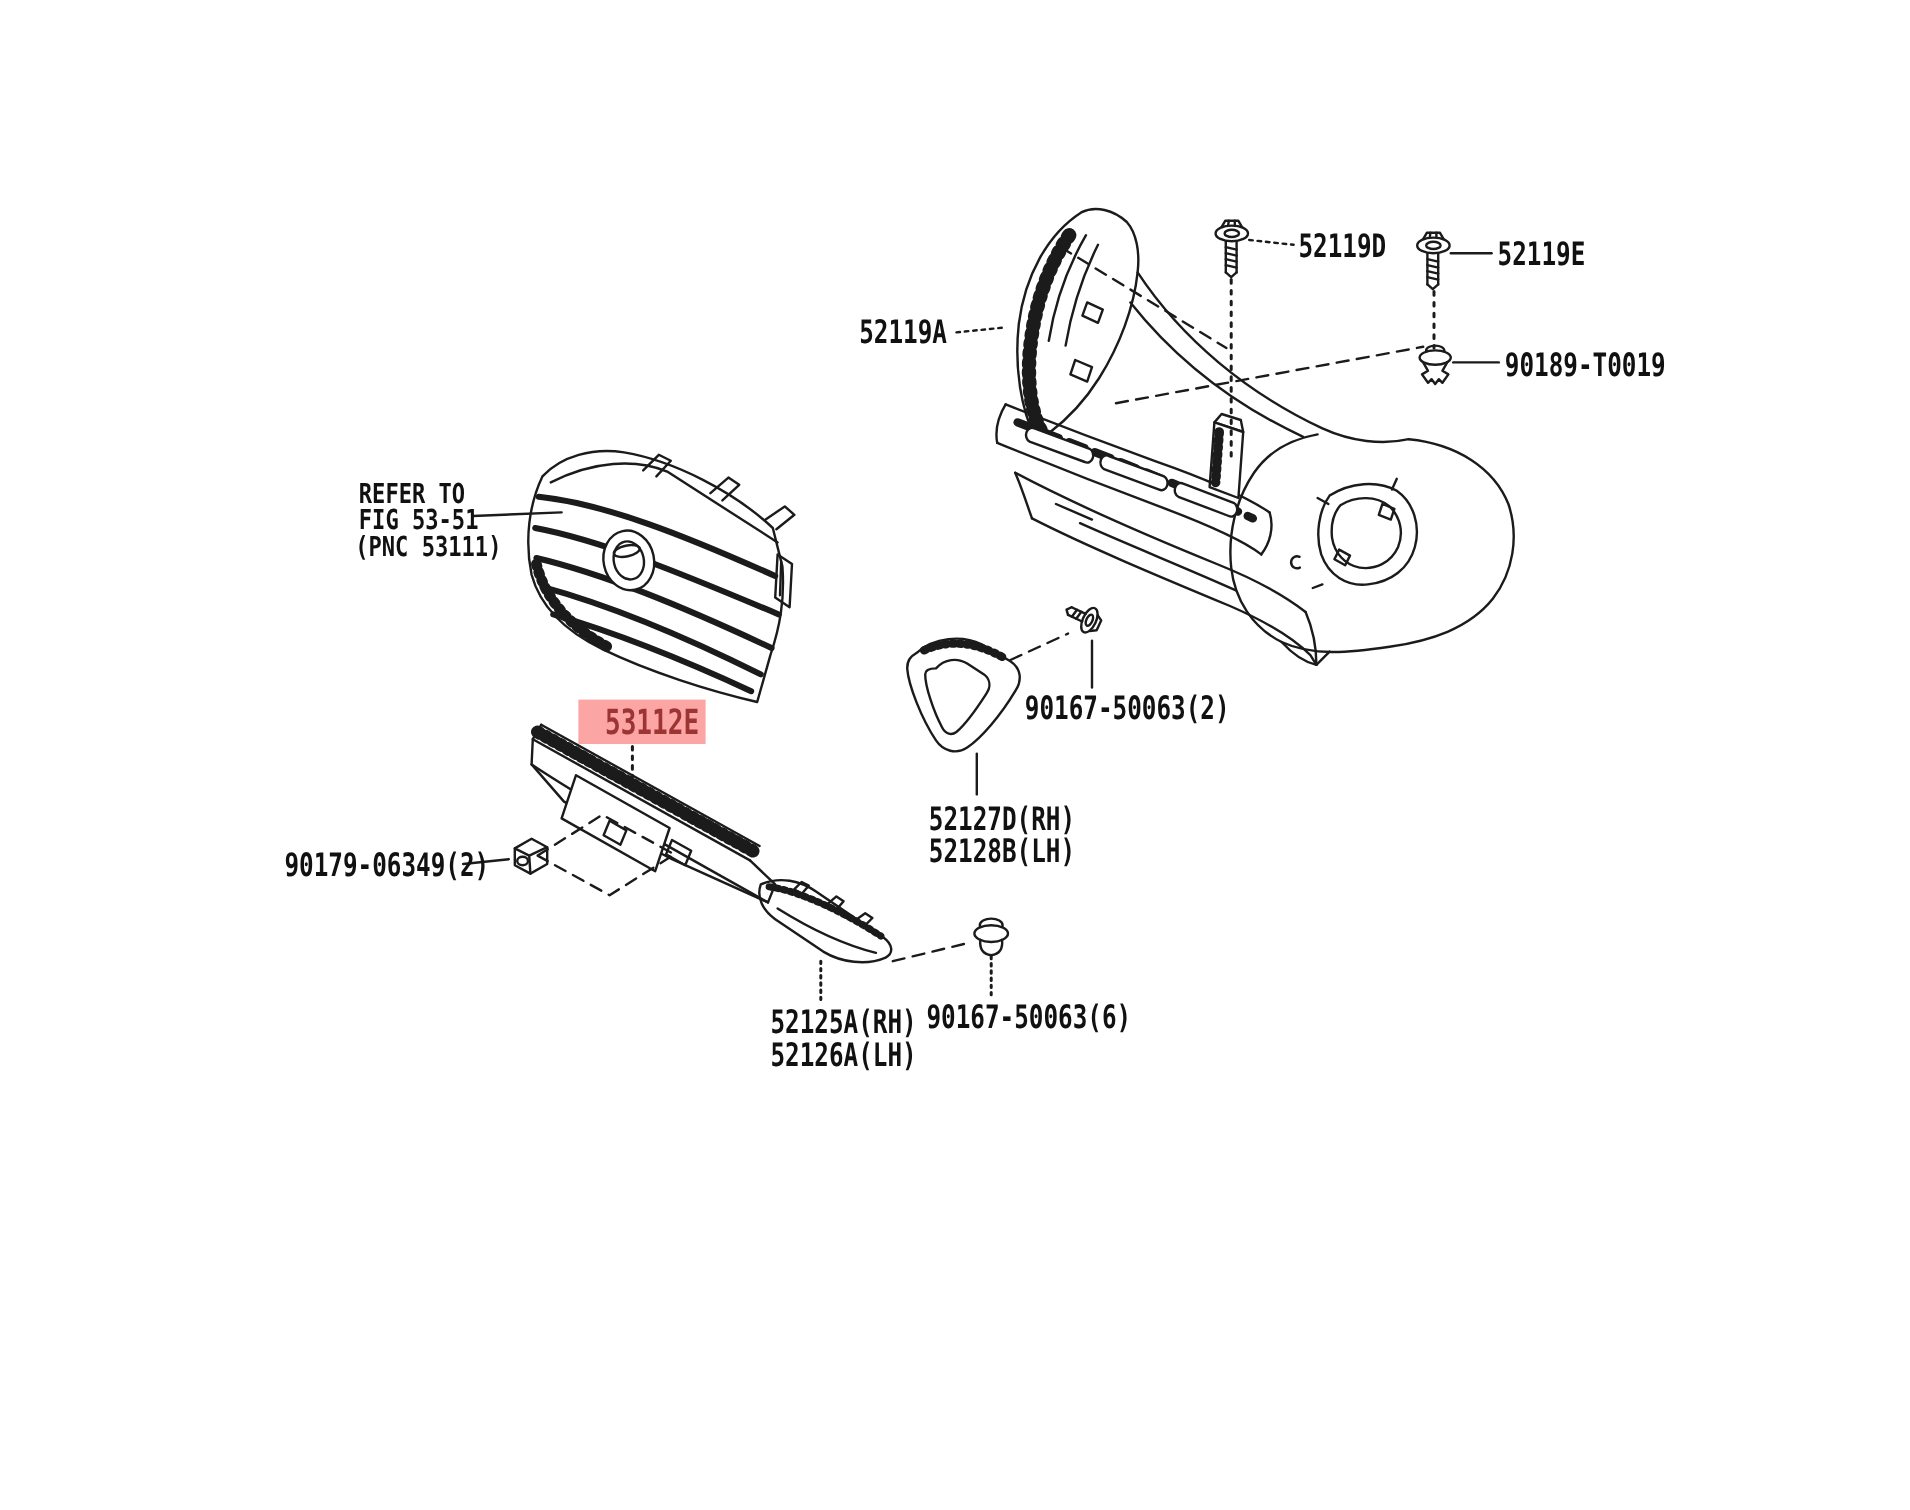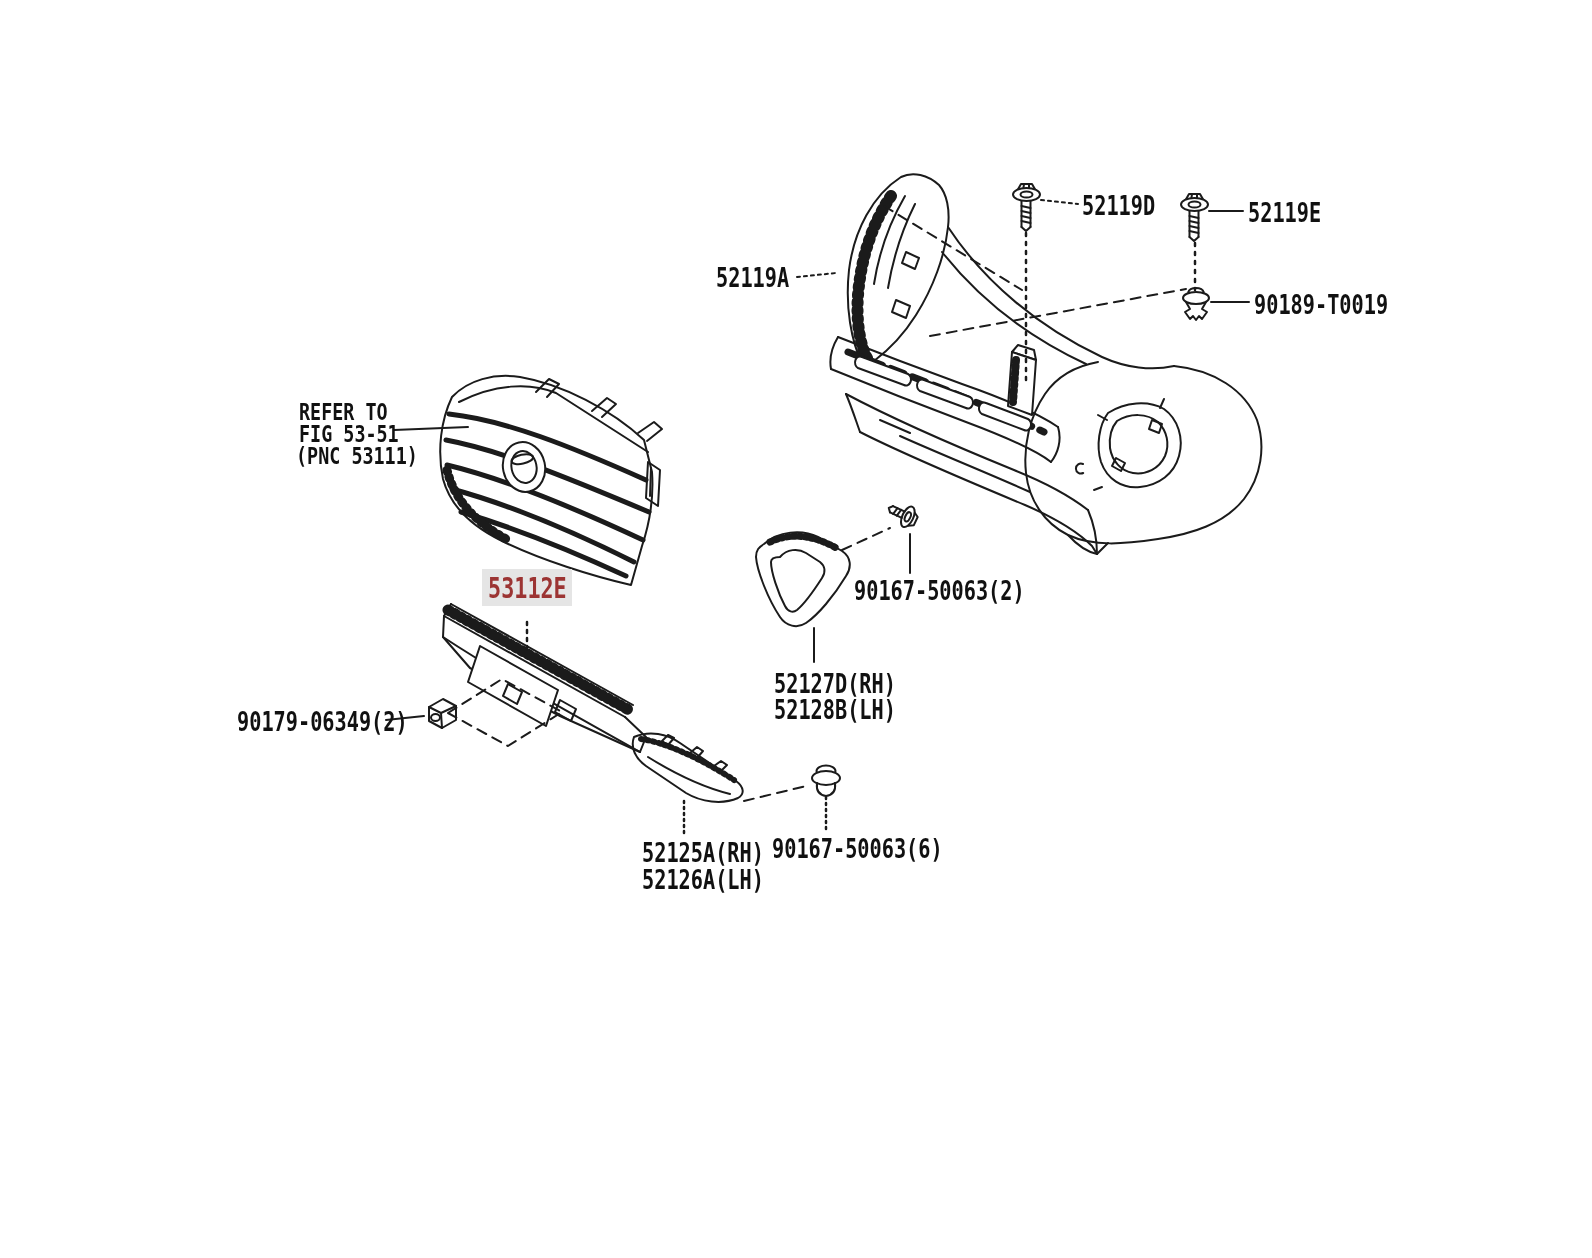--- a/index.html
+++ b/index.html
@@ -3,22 +3,22 @@
 <meta charset="utf-8">
 <style>
   html,body{margin:0;padding:0;background:#ffffff;}
   #stage{position:relative;width:1592px;height:974px;background:#ffffff;overflow:hidden;
          font-family:"DejaVu Sans Mono", monospace;}
   #art{position:absolute;left:0;top:0;}
   .callout{position:absolute;font-weight:bold;font-size:27px;color:#111;
            white-space:nowrap;transform:scaleX(0.75);transform-origin:left top;line-height:1.0;}
   .note{position:absolute;font-weight:bold;font-size:23px;color:#111;
         white-space:nowrap;transform:scaleX(0.80);transform-origin:left top;line-height:1.0;}
-  .hl-box{position:absolute;left:482px;top:569px;width:90px;height:37px;
-          background:#e5e5e5;display:flex;align-items:center;justify-content:center;}
+  .hl-box{position:absolute;left:482px;top:583px;width:90px;height:37px;
+          background:#fca5a5;display:flex;align-items:center;justify-content:center;padding-left:16px;}
   .hl-box span{font-weight:bold;font-size:29px;color:#9c3433;transform:scaleX(0.75);
                transform-origin:center center;white-space:nowrap;}
   .fig-code{position:absolute;left:1446px;top:1064px;font-family:"DejaVu Sans", sans-serif;
             font-size:16px;color:#4d7c0f;}
   #footer{position:absolute;left:0;top:1099px;width:1592px;height:159px;background:#656565;}
   #footer span{position:absolute;top:52%;color:#ffffff;font-family:"Liberation Sans", sans-serif;
                font-size:66px;font-weight:400;white-space:nowrap;
                transform:translate(-50%,-50%) scaleX(0.88);}
   #footer .ft-left{left:604px;}
   #footer .ft-right{left:1157px;}

